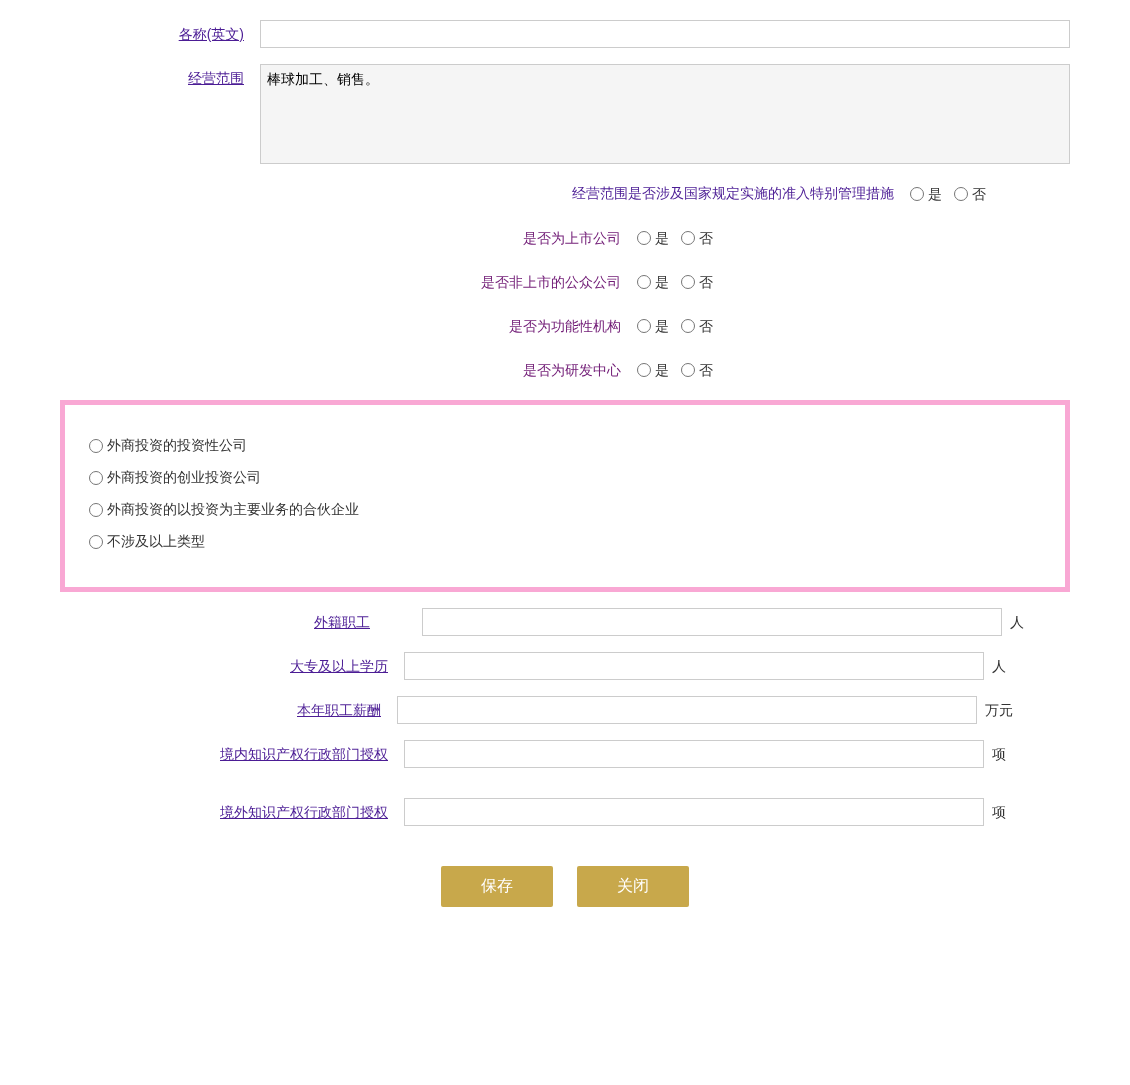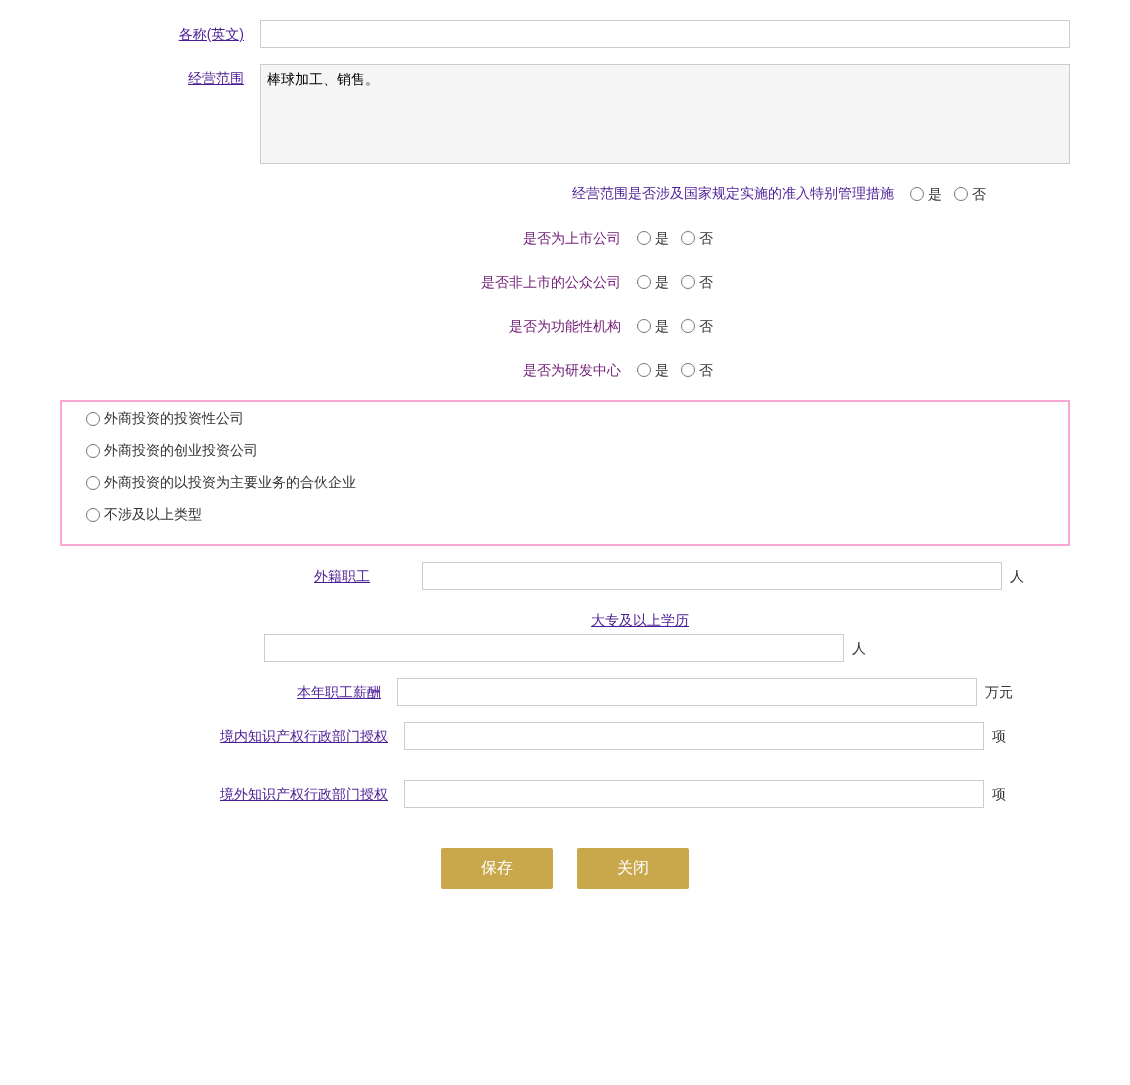--- a/index.html
+++ b/index.html
@@ -84,35 +84,35 @@
       cursor: pointer;
       accent-color: #333;
     }
 
     .radio-label {
       font-size: 14px;
       color: #333;
     }
 
     .bordered-box {
-      border: 2px solid #f9a8d4;
-      padding: 8px 24px;
+      border: 5px solid #f9a8d4;
+      padding: 32px 24px;
       margin-bottom: 16px;
       width: 100%;
     }
 
     .bordered-box .radio-row {
       display: flex;
       align-items: center;
       margin-bottom: 14px;
       gap: 8px;
     }
 
     .bordered-box .radio-row:last-child {
-      margin-bottom: 12px;
+      margin-bottom: 4px;
     }
 
     .unit-suffix {
       margin-left: 8px;
       color: #333;
       line-height: 28px;
     }
 
     .input-with-unit {
       display: flex;
@@ -265,21 +265,21 @@
   </div>
 
   <div class="form-row" style="align-items:center; justify-content:center;gap:36px;">
     <div class="form-label" style="min-width:280px;">外籍职工</div>
     <div class="input-with-unit">
       <input type="text" class="form-input" style="width: 580px;" value="">
       <span class="unit-suffix">人</span>
     </div>
   </div>
 
-  <div class="form-row" style="align-items:center; justify-content:center;flex-direction:column;">
+  <div class="form-row" style="align-items:center; justify-content:center;">
     <div class="form-label" style="min-width:280px;">大专及以上学历</div>
     <div class="input-with-unit">
       <input type="text" class="form-input" style="width: 580px;" value="">
       <span class="unit-suffix">人</span>
     </div>
   </div>
 
   <div class="form-row" style="align-items:flex-end; justify-content:center;">
     <div class="form-label" style="min-width:280px;">本年职工薪酬</div>
     <div class="input-with-unit">

